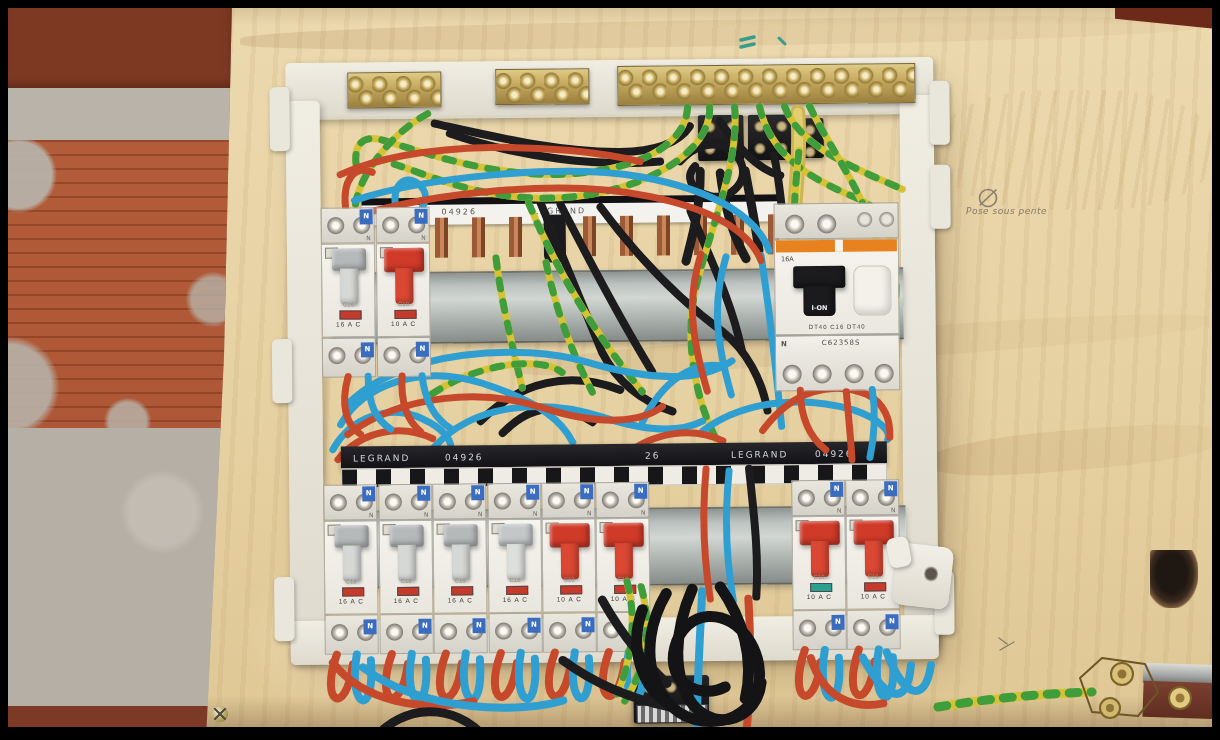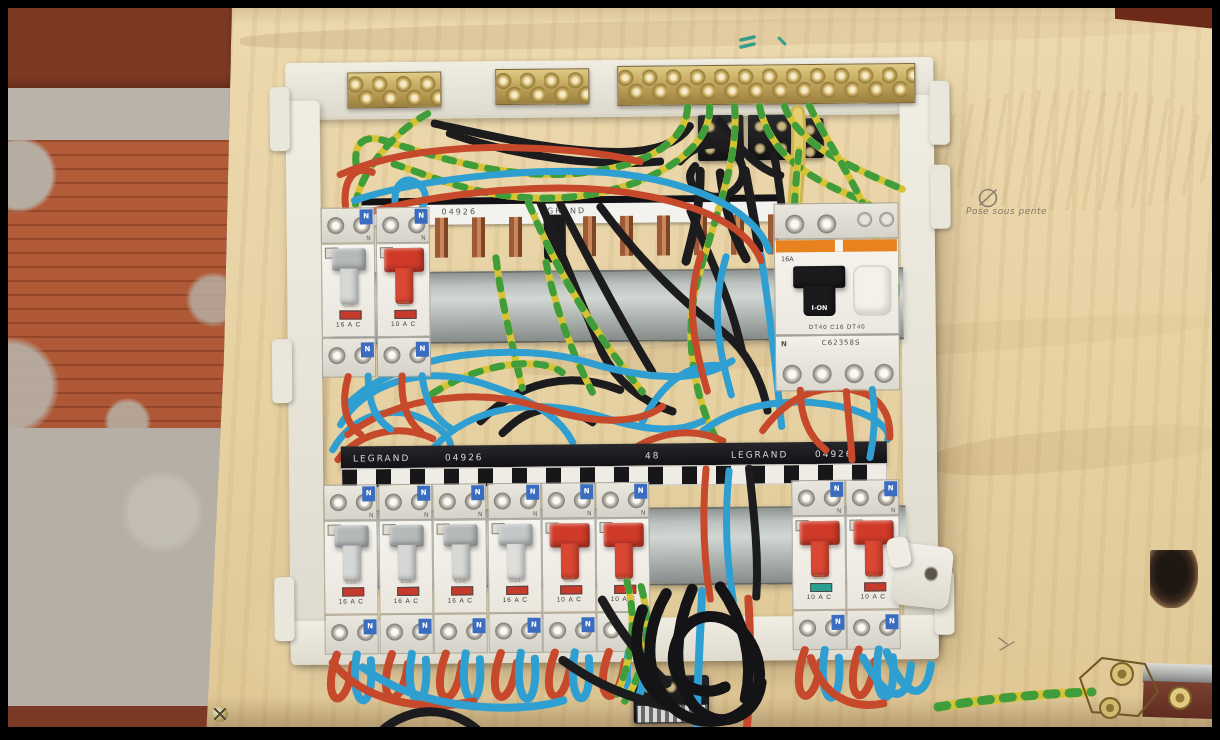--- a/index.html
+++ b/index.html
@@ -311,21 +311,21 @@
         <path class="wr" d="M622,457 C652,432 692,427 722,442"></path>
         <path class="wr" d="M337,457 C362,427 402,422 432,437"></path>
         <path class="wr" d="M702,255 C687,300 692,340 707,392"></path>
         <path class="wr" d="M347,205 C344,177 357,162 374,170"></path>
       </g>
     </svg>
 
     <div class="buslow">
       <span style="left:12px;">LEGRAND</span>
       <span style="left:104px;">04926</span>
-      <span style="left:304px;">48</span>
+      <span style="left:304px;">26</span>
       <span style="left:390px;">LEGRAND</span>
       <span style="left:474px;">04926</span>
     </div>
     <div class="teethlow"></div>
 
     <div class="mcb" style="left:322px;top:205px;">
       <div class="mt">
           <span class="nchip">N</span>
           <span class="nmark">N</span>
         </div>

